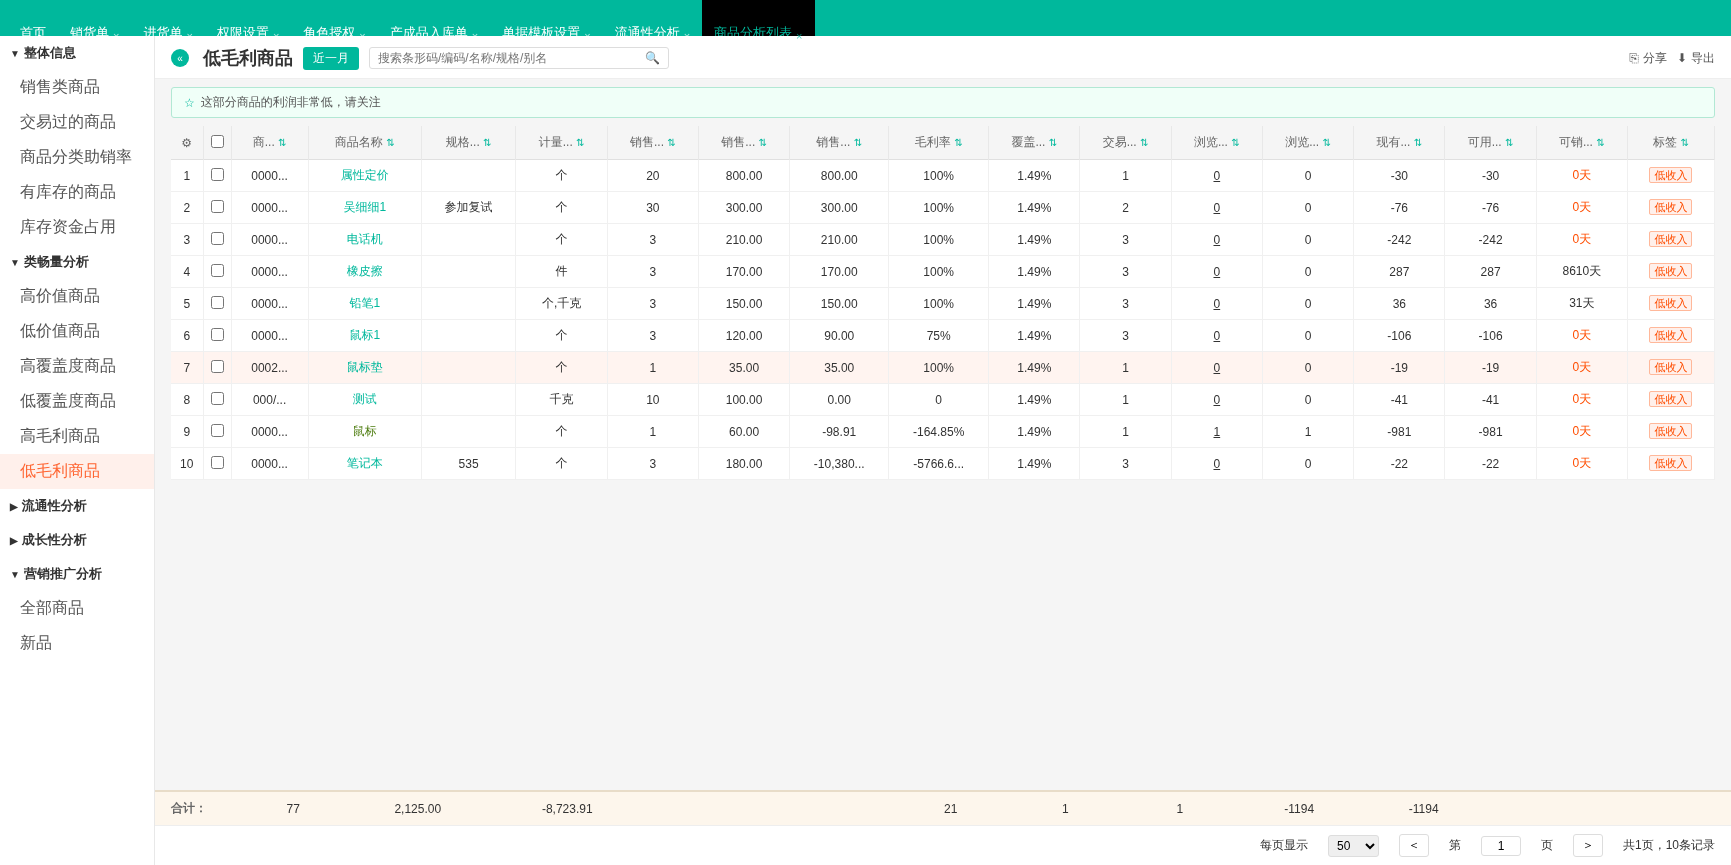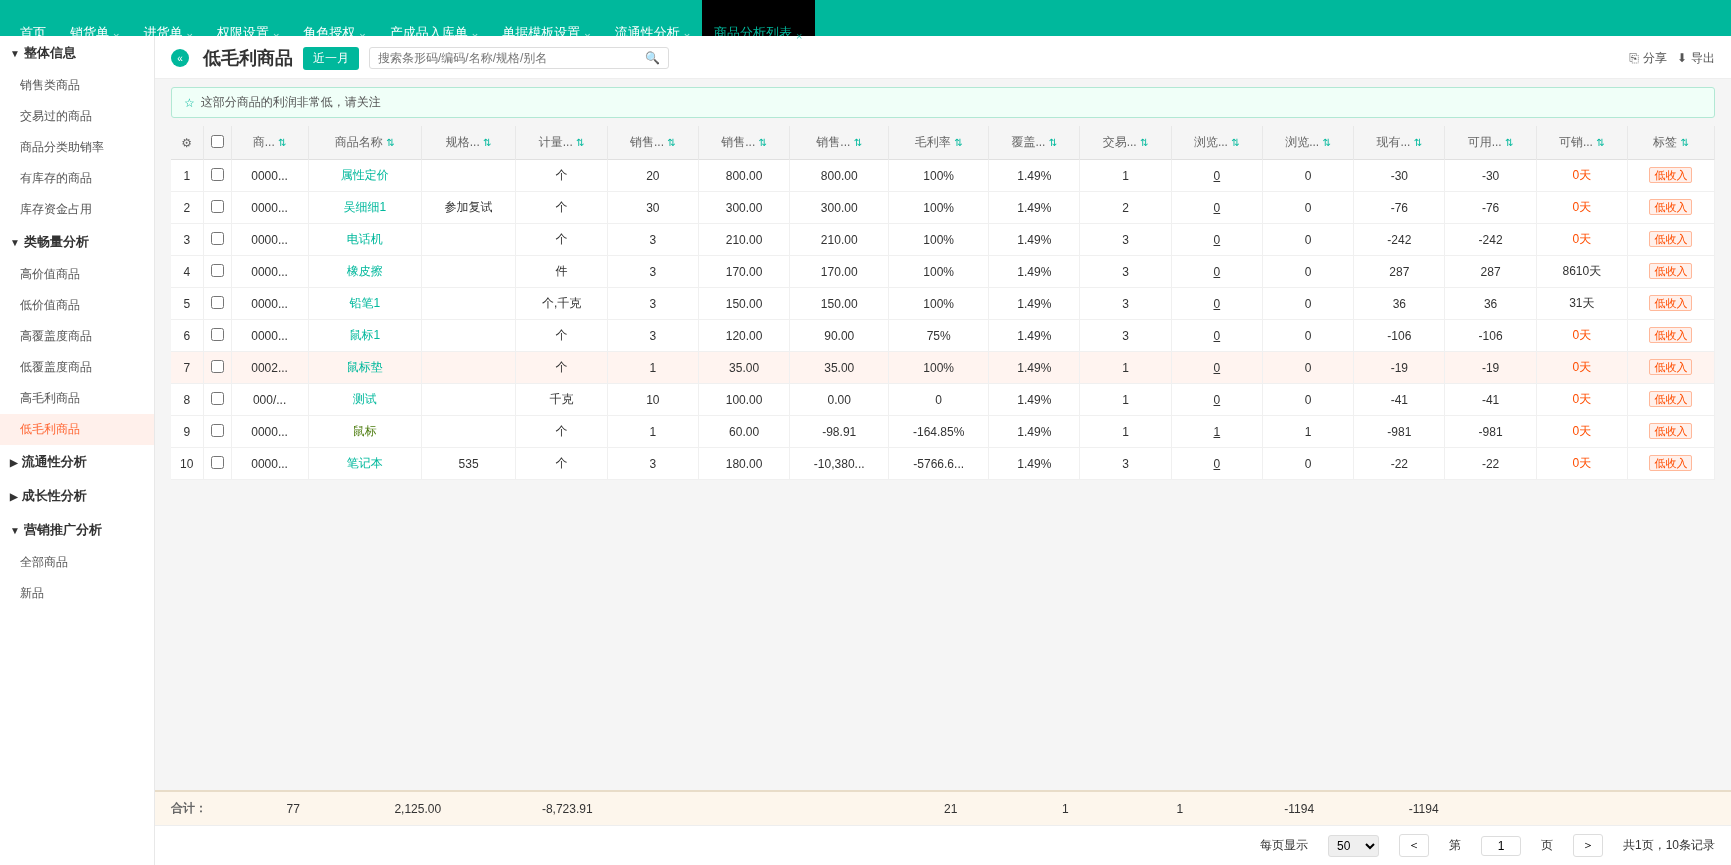--- a/index.html
+++ b/index.html
@@ -49,21 +49,21 @@
       align-items: center;
       padding: 8px 10px;
       font-size: 13px;
       color: #333;
       cursor: pointer;
       font-weight: bold;
     }
     .sidebar-section-header .arrow { margin-right: 4px; font-size: 10px; }
     .sidebar-item {
       padding: 7px 10px 7px 20px;
-      font-size: 12px;
+      font-size: 16px;
       color: #555;
       cursor: pointer;
     }
     .sidebar-item.active { background: #fff0eb; color: #ff6633; }
 
     
     .content {
       flex: 1;
       display: flex;
       flex-direction: column;

